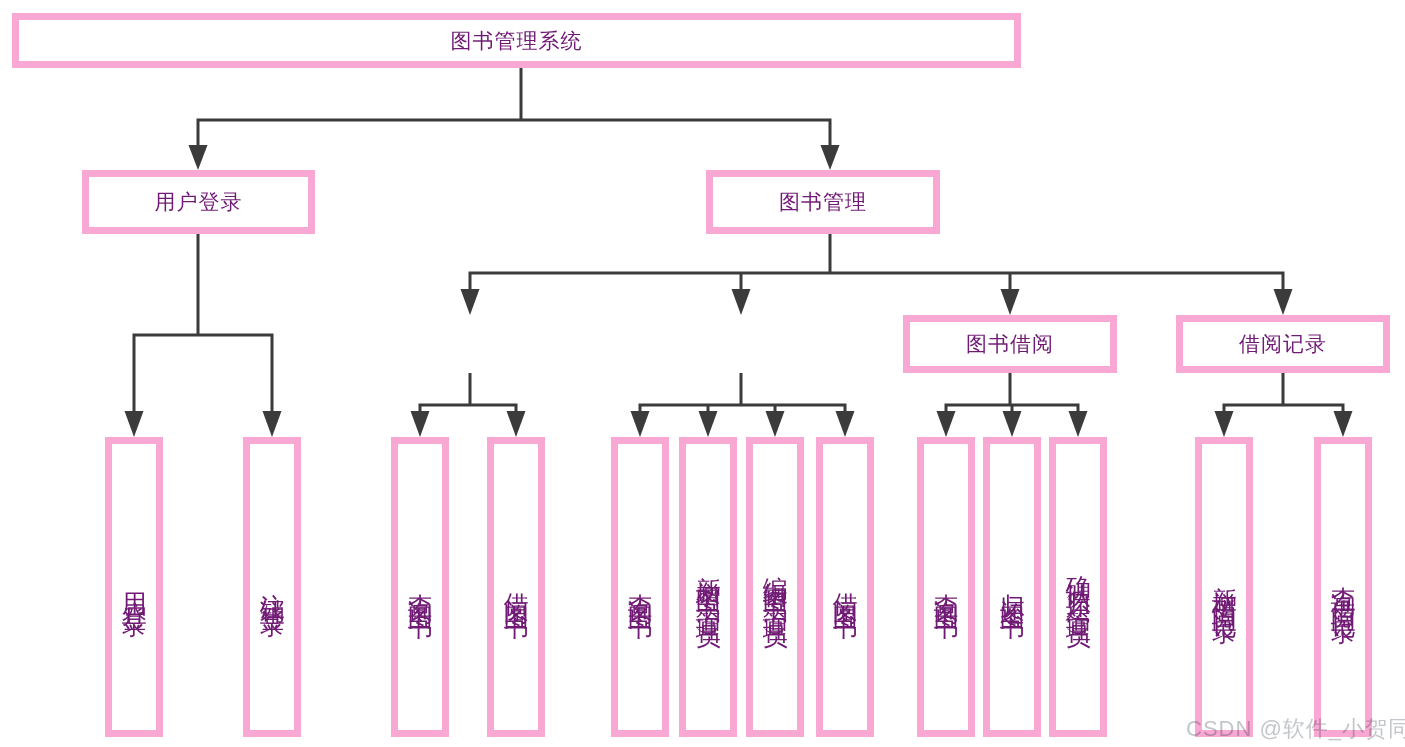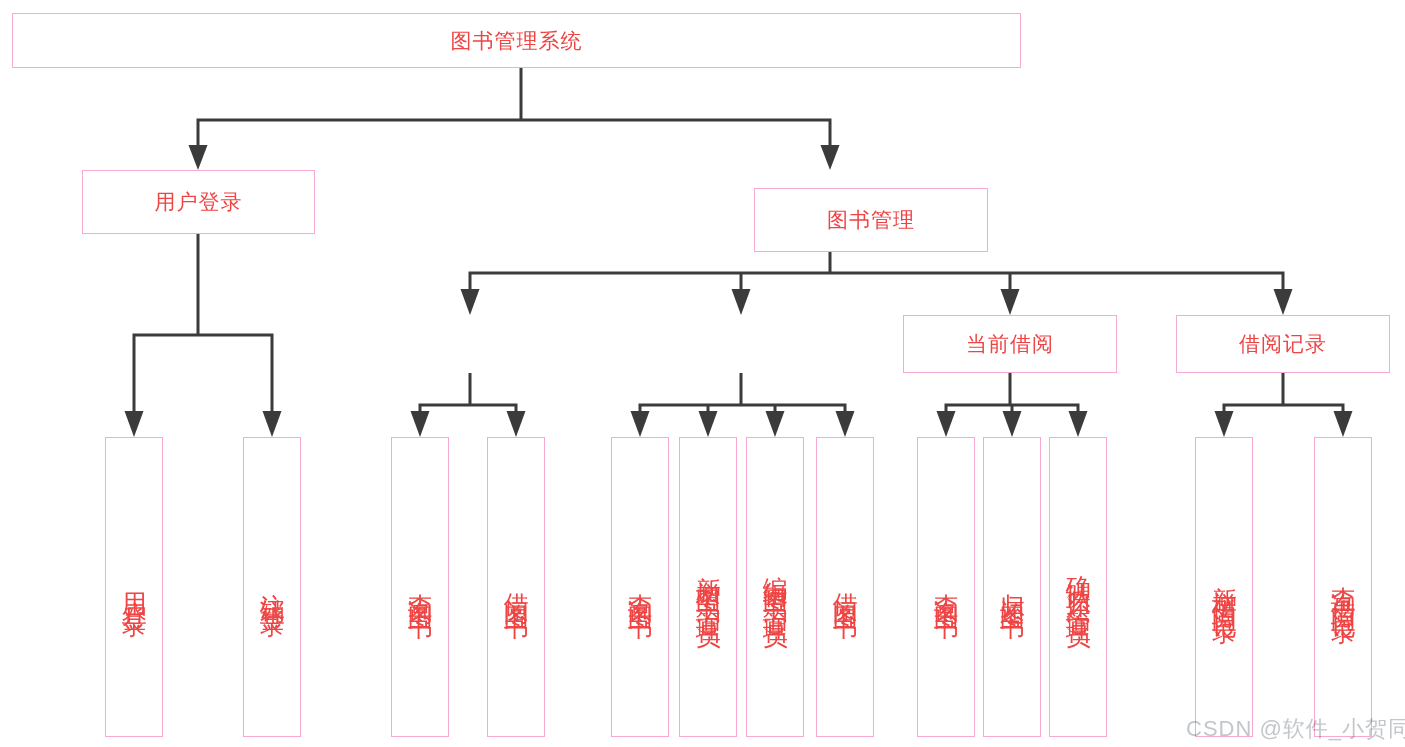--- a/index.html
+++ b/index.html
@@ -23,25 +23,25 @@
     fill: none;
   }
   .connector-layer polygon {
     fill: #3b3b3b;
     stroke: none;
   }
   .node {
     position: absolute;
     box-sizing: border-box;
     background: #ffffff;
-    border: 1px solid #f9a8d4;
+    border: 7px solid #f9a8d4;
     display: flex;
     align-items: center;
     justify-content: center;
-    color: #ef4444;
+    color: #701a75;
   }
   .hbox {
     font-size: 21px;
     letter-spacing: 1px;
     white-space: nowrap;
   }
   .vbox {
     writing-mode: vertical-rl;
     text-orientation: mixed;
     font-size: 25px;
@@ -101,26 +101,26 @@
     <polygon points="1333.5,411 1352.5,411 1343,437"></polygon>
   </svg>
 
   <div class="node hbox" style="left:12px; top:13px; width:1009px; height:55px;">
     <span>图书管理系统</span>
   </div>
 
   <div class="node hbox" style="left:82px; top:170px; width:233px; height:64px;">
     <span>用户登录</span>
   </div>
-  <div class="node hbox" style="left:754px; top:170px; width:234px; height:64px;margin-top:18px;">
+  <div class="node hbox" style="left:706px; top:170px; width:234px; height:64px;">
     <span>图书管理</span>
   </div>
 
   <div class="node hbox" style="left:903px; top:315px; width:214px; height:58px;">
-    <span>当前借阅</span>
+    <span>图书借阅</span>
   </div>
   <div class="node hbox" style="left:1176px; top:315px; width:214px; height:58px;">
     <span>借阅记录</span>
   </div>
 
   <div class="node vbox" style="left:105px; top:437px; width:58px; height:300px;">
     <span>用户登录</span>
   </div>
   <div class="node vbox" style="left:243px; top:437px; width:58px; height:300px;">
     <span>注销登录</span>

